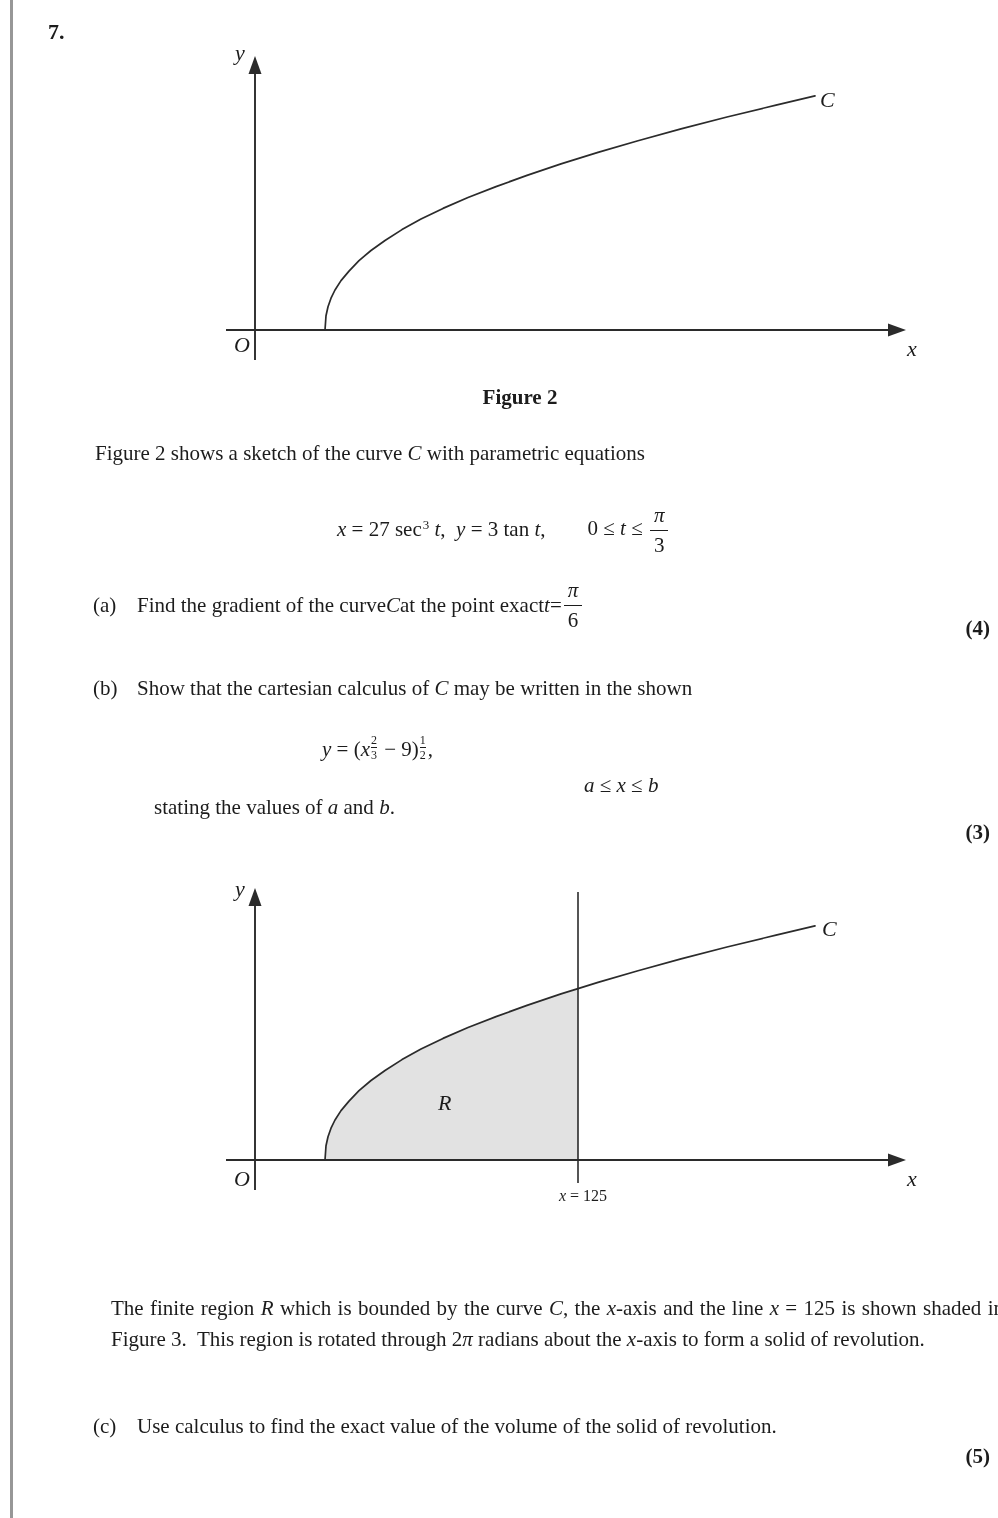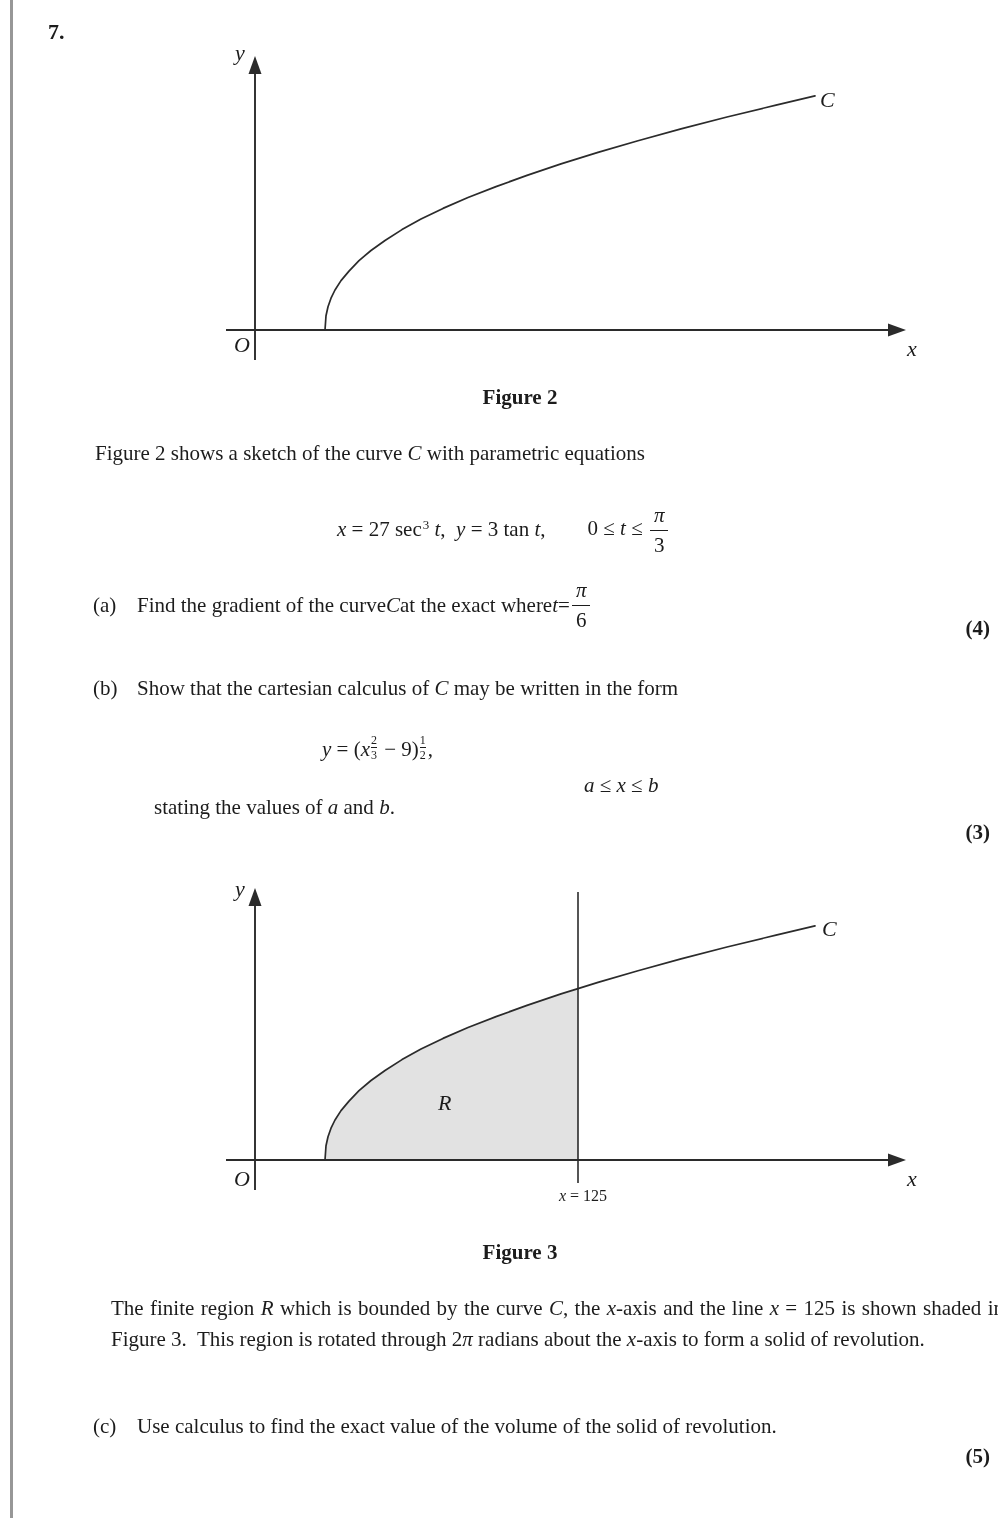--- a/index.html
+++ b/index.html
@@ -62,32 +62,32 @@
     <span style="margin-left:42px;"><span>0 ≤ </span><span class="i">t</span><span> ≤ </span><span class="frac">
           <span class="fnum i">π</span>
           <span class="fden">3</span>
         </span></span>
   </div>
 
   <div class="abs" style="left:93px;top:593px;">(a)</div>
   <div class="eqrow" style="left:137px;top:576px;height:58px;">
       <span>Find the gradient of the curve </span>
       <span class="i">C</span>
-      <span> at the exact where </span>
+      <span> at the point exact </span>
       <span class="i">t</span>
       <span> = </span>
       <span class="frac">
         <span class="fnum i">π</span>
         <span class="fden">6</span>
       </span>
     </div>
   <div class="marks" style="top:616px;">(4)</div>
 
   <div class="abs" style="left:93px;top:676px;">(b)</div>
-  <div class="abs" style="left:137px;top:676px;"><span>Show that the cartesian calculus of </span><span class="i">C</span><span> may be written in the form</span></div>
+  <div class="abs" style="left:137px;top:676px;"><span>Show that the cartesian calculus of </span><span class="i">C</span><span> may be written in the shown</span></div>
 
   <div class="abs" style="left:322px;top:737px;"><span class="i">y</span><span> = (</span><span class="i">x</span><span class="supfrac">
         <span class="fnum">2</span>
         <span class="fden">3</span>
       </span><span> − 9)</span><span class="supfrac">
         <span class="fnum">1</span>
         <span class="fden">2</span>
       </span><span>,</span></div>
   <div class="abs" style="left:584px;top:737px;margin-top:36px;"><span class="i">a</span><span> ≤ </span><span class="i">x</span><span> ≤ </span><span class="i">b</span></div>
 
@@ -104,21 +104,20 @@
     <line class="vln" x1="398" y1="24" x2="398" y2="315"></line>
     <text class="slbl" x="60" y="28" text-anchor="middle">y</text>
     <text class="slbl" x="62" y="318" text-anchor="middle">O</text>
     <text class="slbl" x="732" y="318" text-anchor="middle">x</text>
     <text class="slbl" x="642" y="68" text-anchor="start">C</text>
     <text class="slbl" x="258" y="242" text-anchor="start">R</text>
   </svg>
 
   <div class="abs" style="left:538px;top:1184px;width:90px;text-align:center;font-size:16px;"><span class="i">x</span><span> = 125</span></div>
 
-  <div class="caption" style="top:1240px;">Figure 3</div>
 
   <div class="para" style="top:1293px;"><span>The finite region </span><span class="i">R</span><span> which is bounded by the curve </span><span class="i">C</span><span>, the </span><span class="i">x</span><span>-axis and the line </span><span class="i">x</span><span> = 125 is shown shaded in Figure 3.&nbsp; This region is rotated through 2</span><span class="i">π</span><span> radians about the </span><span class="i">x</span><span>-axis to form a solid of revolution.</span></div>
 
   <div class="abs" style="left:93px;top:1414px;">(c)</div>
   <div class="abs" style="left:137px;top:1414px;"><span>Use calculus to find the exact value of the volume of the solid of revolution.</span></div>
   <div class="marks" style="top:1444px;">(5)</div>
 
 </div>
 
 </body></html>

